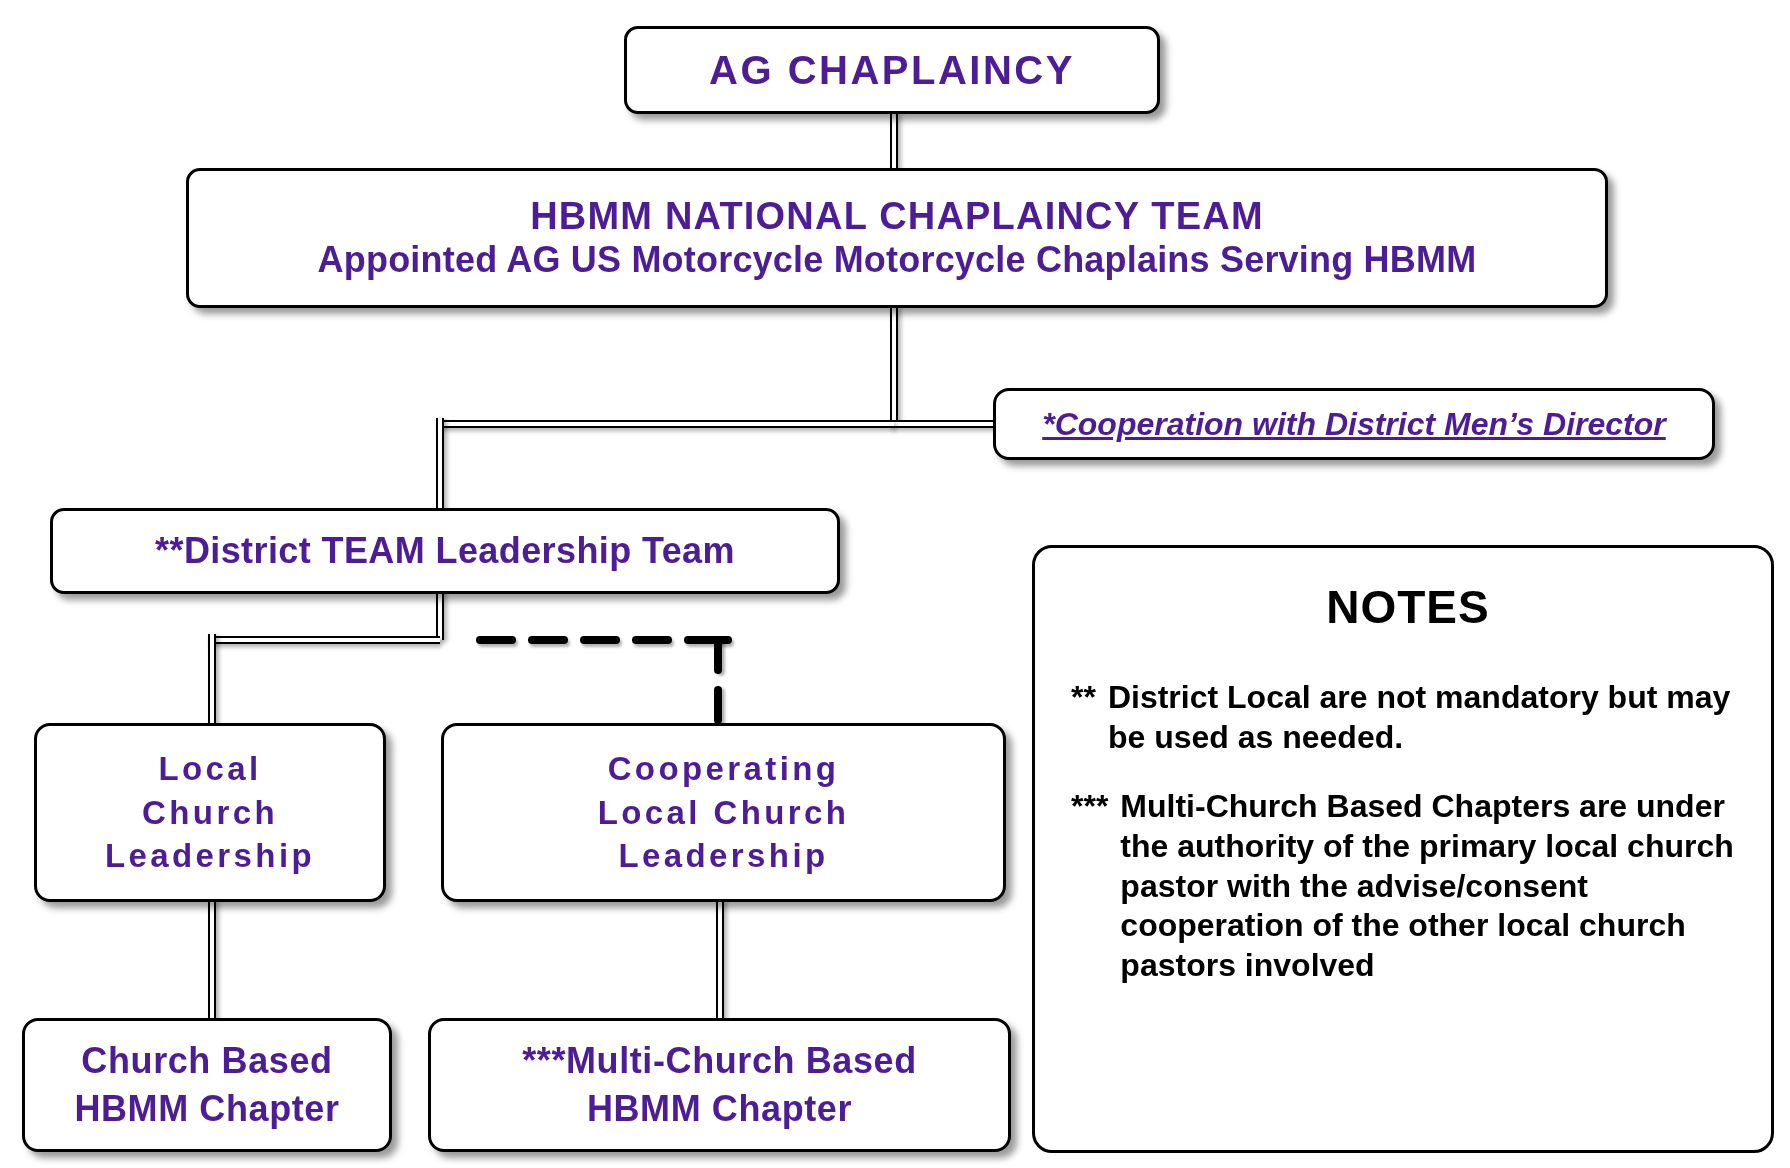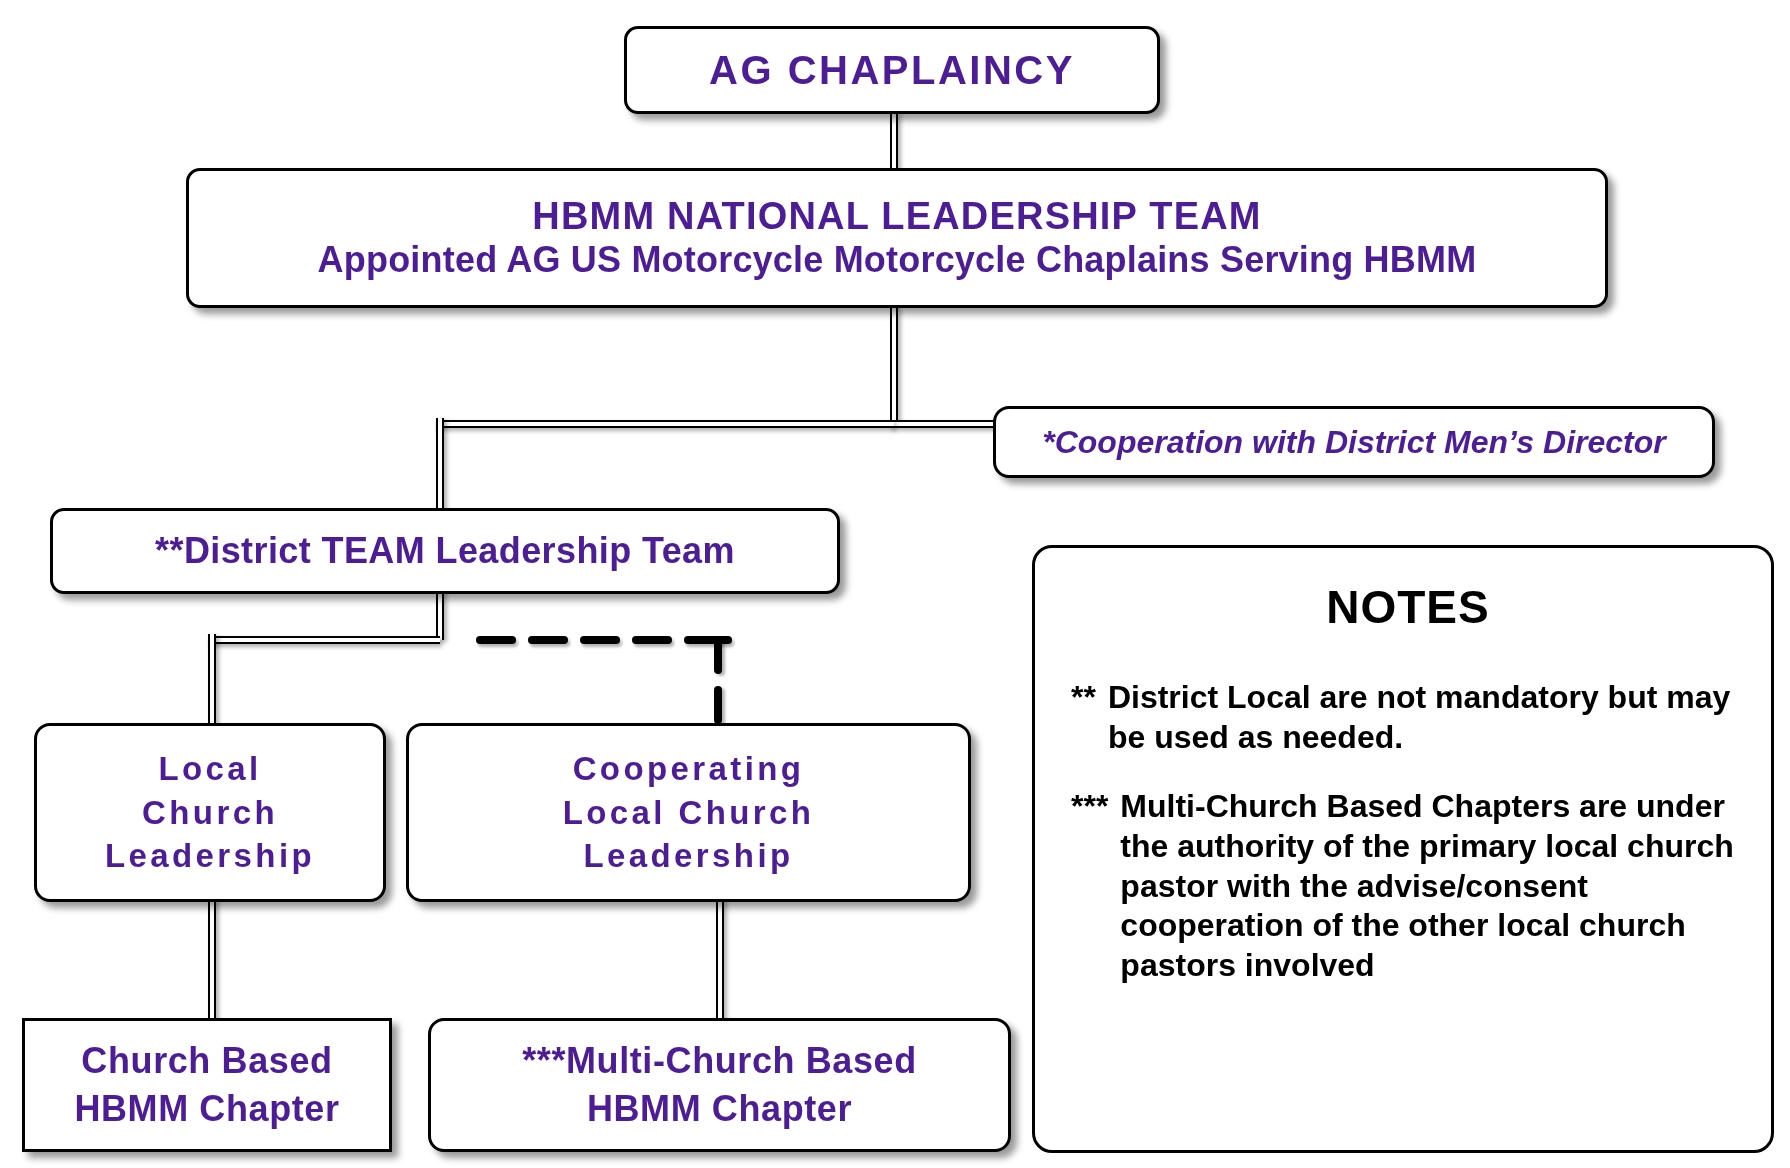--- a/index.html
+++ b/index.html
@@ -48,41 +48,41 @@
   }
 
   #box-national { left: 186px; top: 168px; width: 1422px; height: 140px; }
   #box-national .t1 {
     font-size: 38px; font-weight: bold; letter-spacing: 1.2px; line-height: 1.18;
   }
   #box-national .t2 {
     font-size: 36px; font-weight: bold; letter-spacing: 0.2px; line-height: 1.22;
   }
 
-  #box-cooperation { left: 993px; top: 406px; width: 722px; height: 72px; border-radius: 16px; }
+  #box-cooperation { left: 993px; top: 388px; width: 722px; height: 72px; border-radius: 16px; text-decoration: underline; }
   #box-cooperation .t1 {
     font-size: 32px; font-weight: bold; font-style: italic; letter-spacing: 0px;
   }
 
   #box-district { left: 50px; top: 508px; width: 790px; height: 86px; }
   #box-district .t1 {
     font-size: 36px; font-weight: bold; letter-spacing: 0.4px;
   }
 
   #box-local-church { left: 34px; top: 723px; width: 352px; height: 179px; border-radius: 16px; }
   #box-local-church .line {
     font-size: 33px; font-weight: bold; letter-spacing: 3.4px; line-height: 1.32;
   }
 
-  #box-coop-local-church { left: 406px; top: 723px; width: 565px; height: 179px; border-radius: 16px; }
+  #box-coop-local-church { left: 441px; top: 723px; width: 565px; height: 179px; border-radius: 16px; }
   #box-coop-local-church .line {
     font-size: 33px; font-weight: bold; letter-spacing: 3.4px; line-height: 1.32;
   }
 
-  #box-church-chapter { left: 22px; top: 1018px; width: 370px; height: 134px; border-radius: 0; }
+  #box-church-chapter { left: 22px; top: 1018px; width: 370px; height: 134px; border-radius: 16px; }
   #box-church-chapter .line {
     font-size: 36px; font-weight: bold; letter-spacing: 0.6px; line-height: 1.32;
   }
 
   #box-multichurch-chapter { left: 428px; top: 1018px; width: 583px; height: 134px; border-radius: 16px; }
   #box-multichurch-chapter .line {
     font-size: 36px; font-weight: bold; letter-spacing: 0.6px; line-height: 1.32;
   }
 
   
@@ -193,21 +193,21 @@
   <div class="conn vline" style="left:716px; top:899px; height:122px;"></div>
 
   <div class="box" id="box-ag-chaplaincy">
     <div class="box-inner">
       <span class="line t1">AG CHAPLAINCY</span>
     </div>
   </div>
 
   <div class="box" id="box-national">
     <div class="box-inner">
-      <span class="line t1">HBMM NATIONAL LEADERSHIP TEAM</span>
+      <span class="line t1">HBMM NATIONAL CHAPLAINCY TEAM</span>
       <span class="line t2">Appointed AG US Motorcycle Motorcycle Chaplains Serving HBMM</span>
     </div>
   </div>
 
   <div class="box" id="box-cooperation">
     <div class="box-inner">
       <span class="line t1">*Cooperation with District Men’s Director</span>
     </div>
   </div>
 

